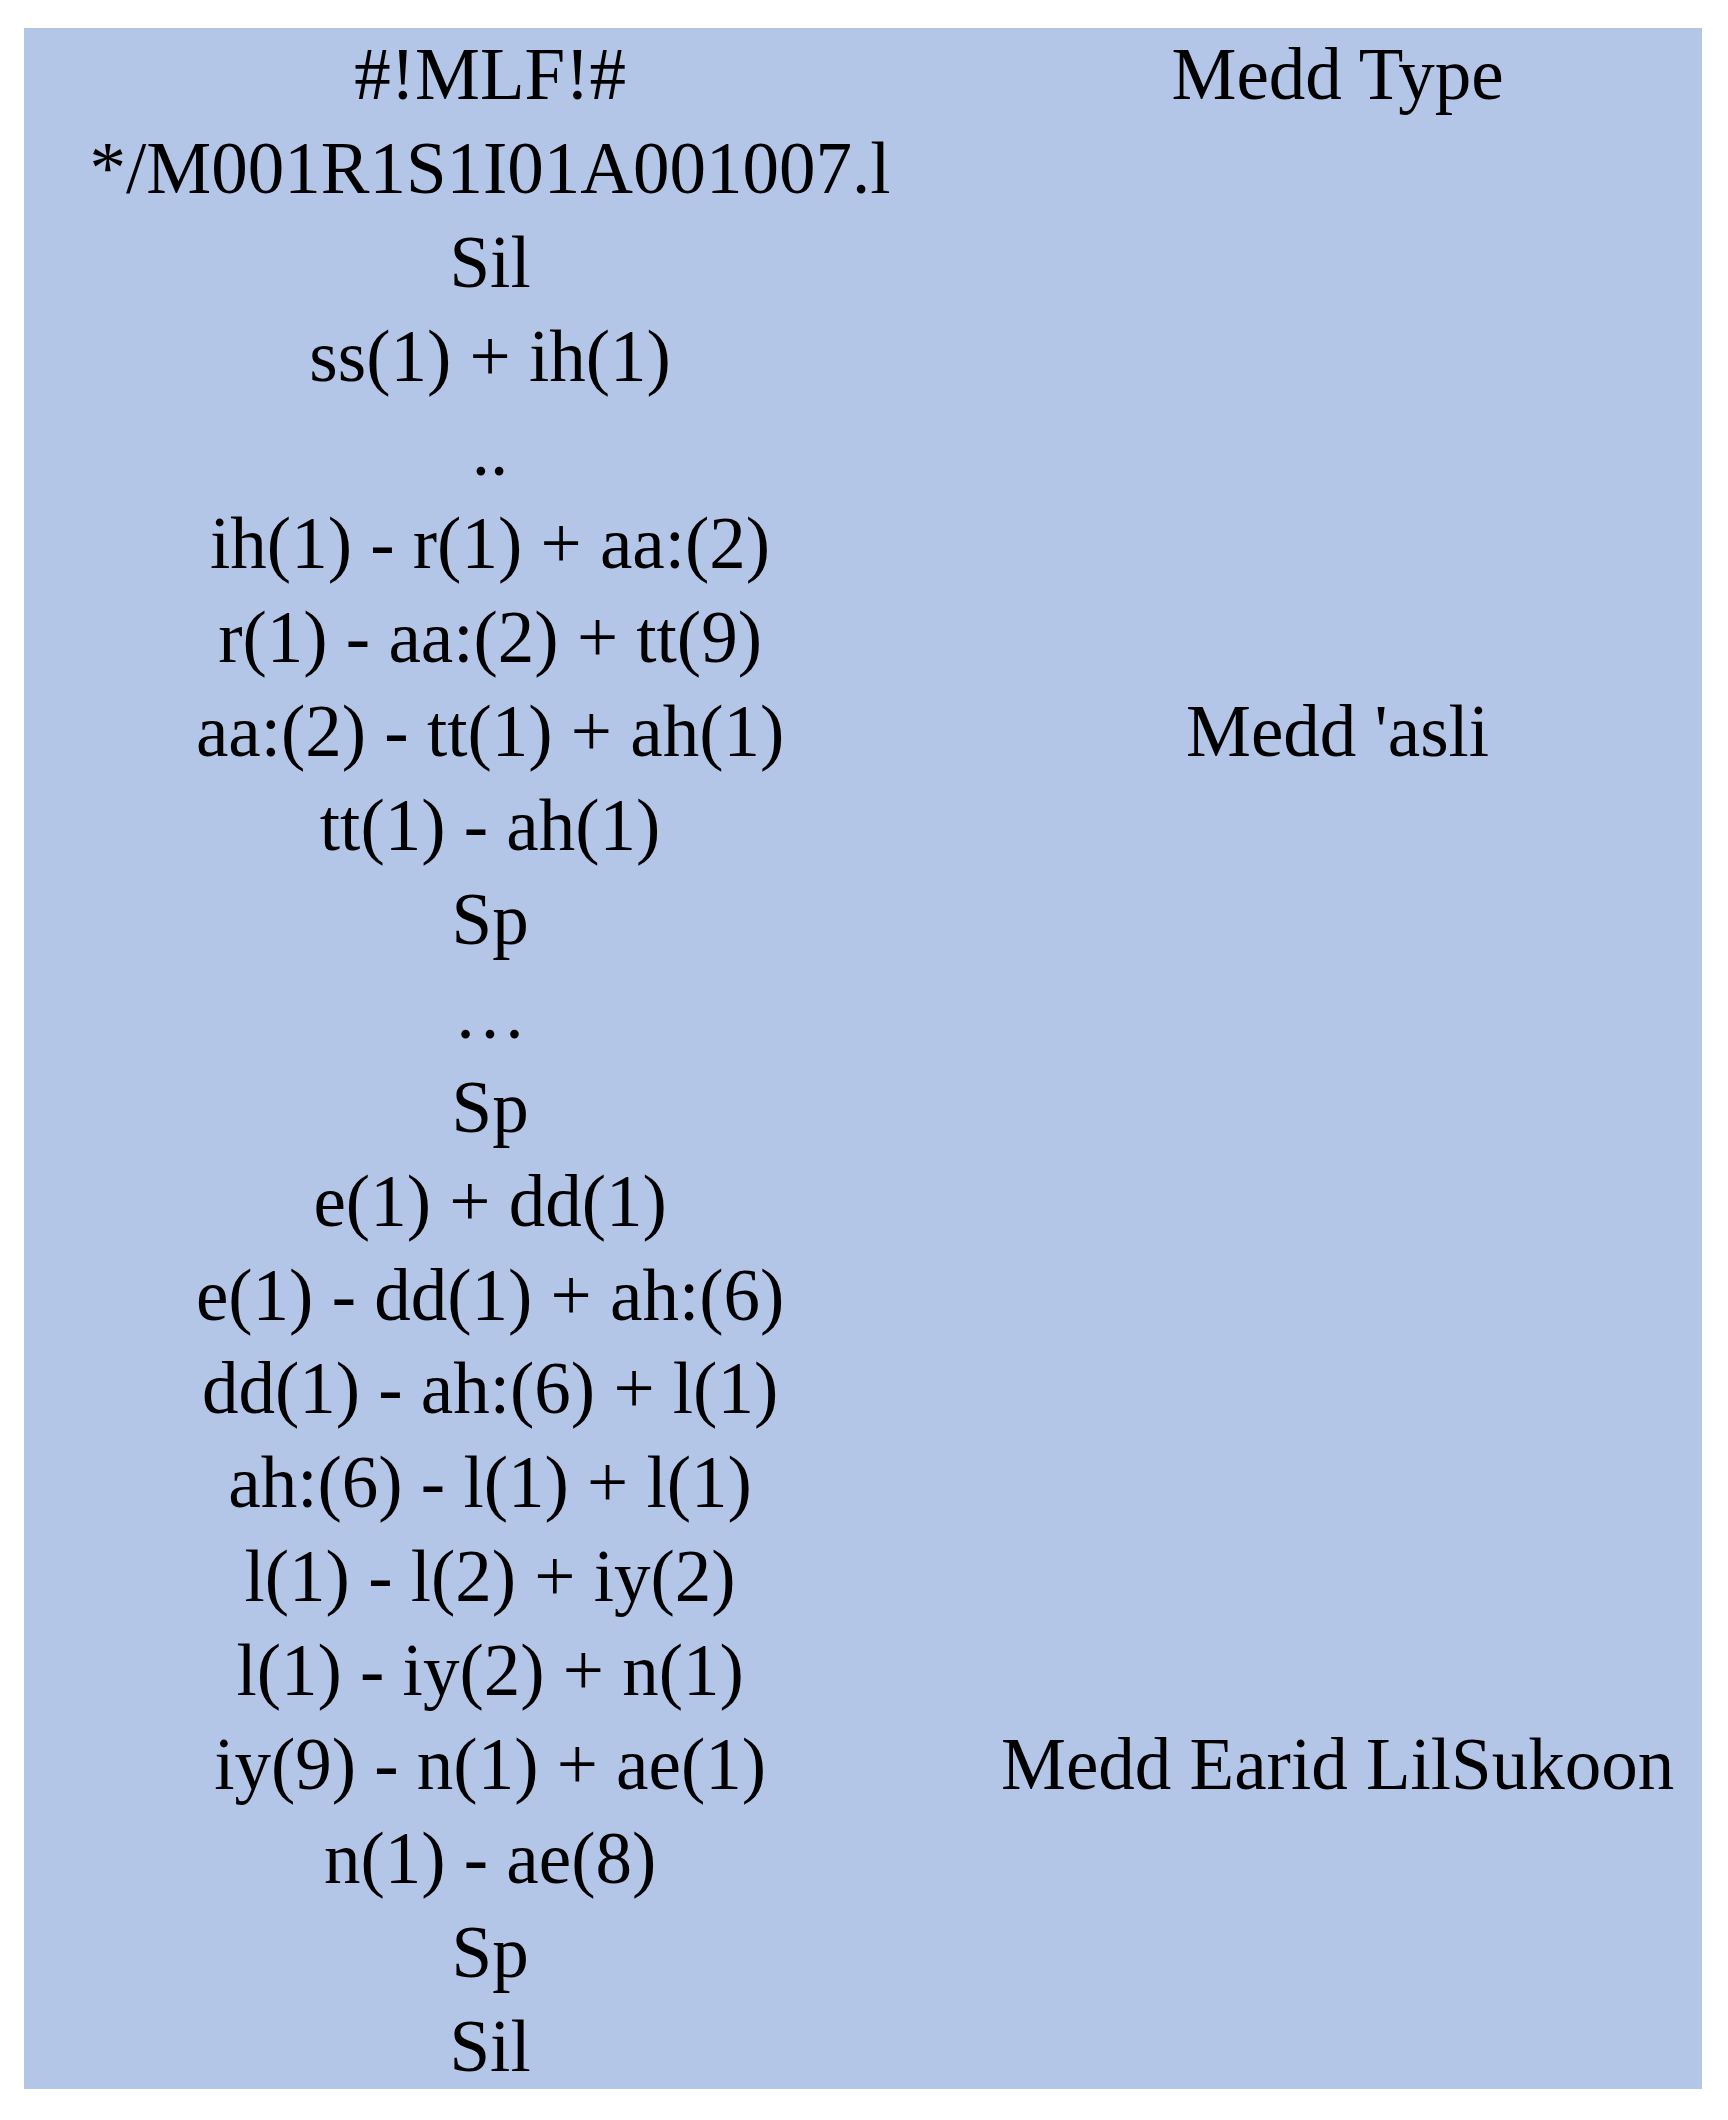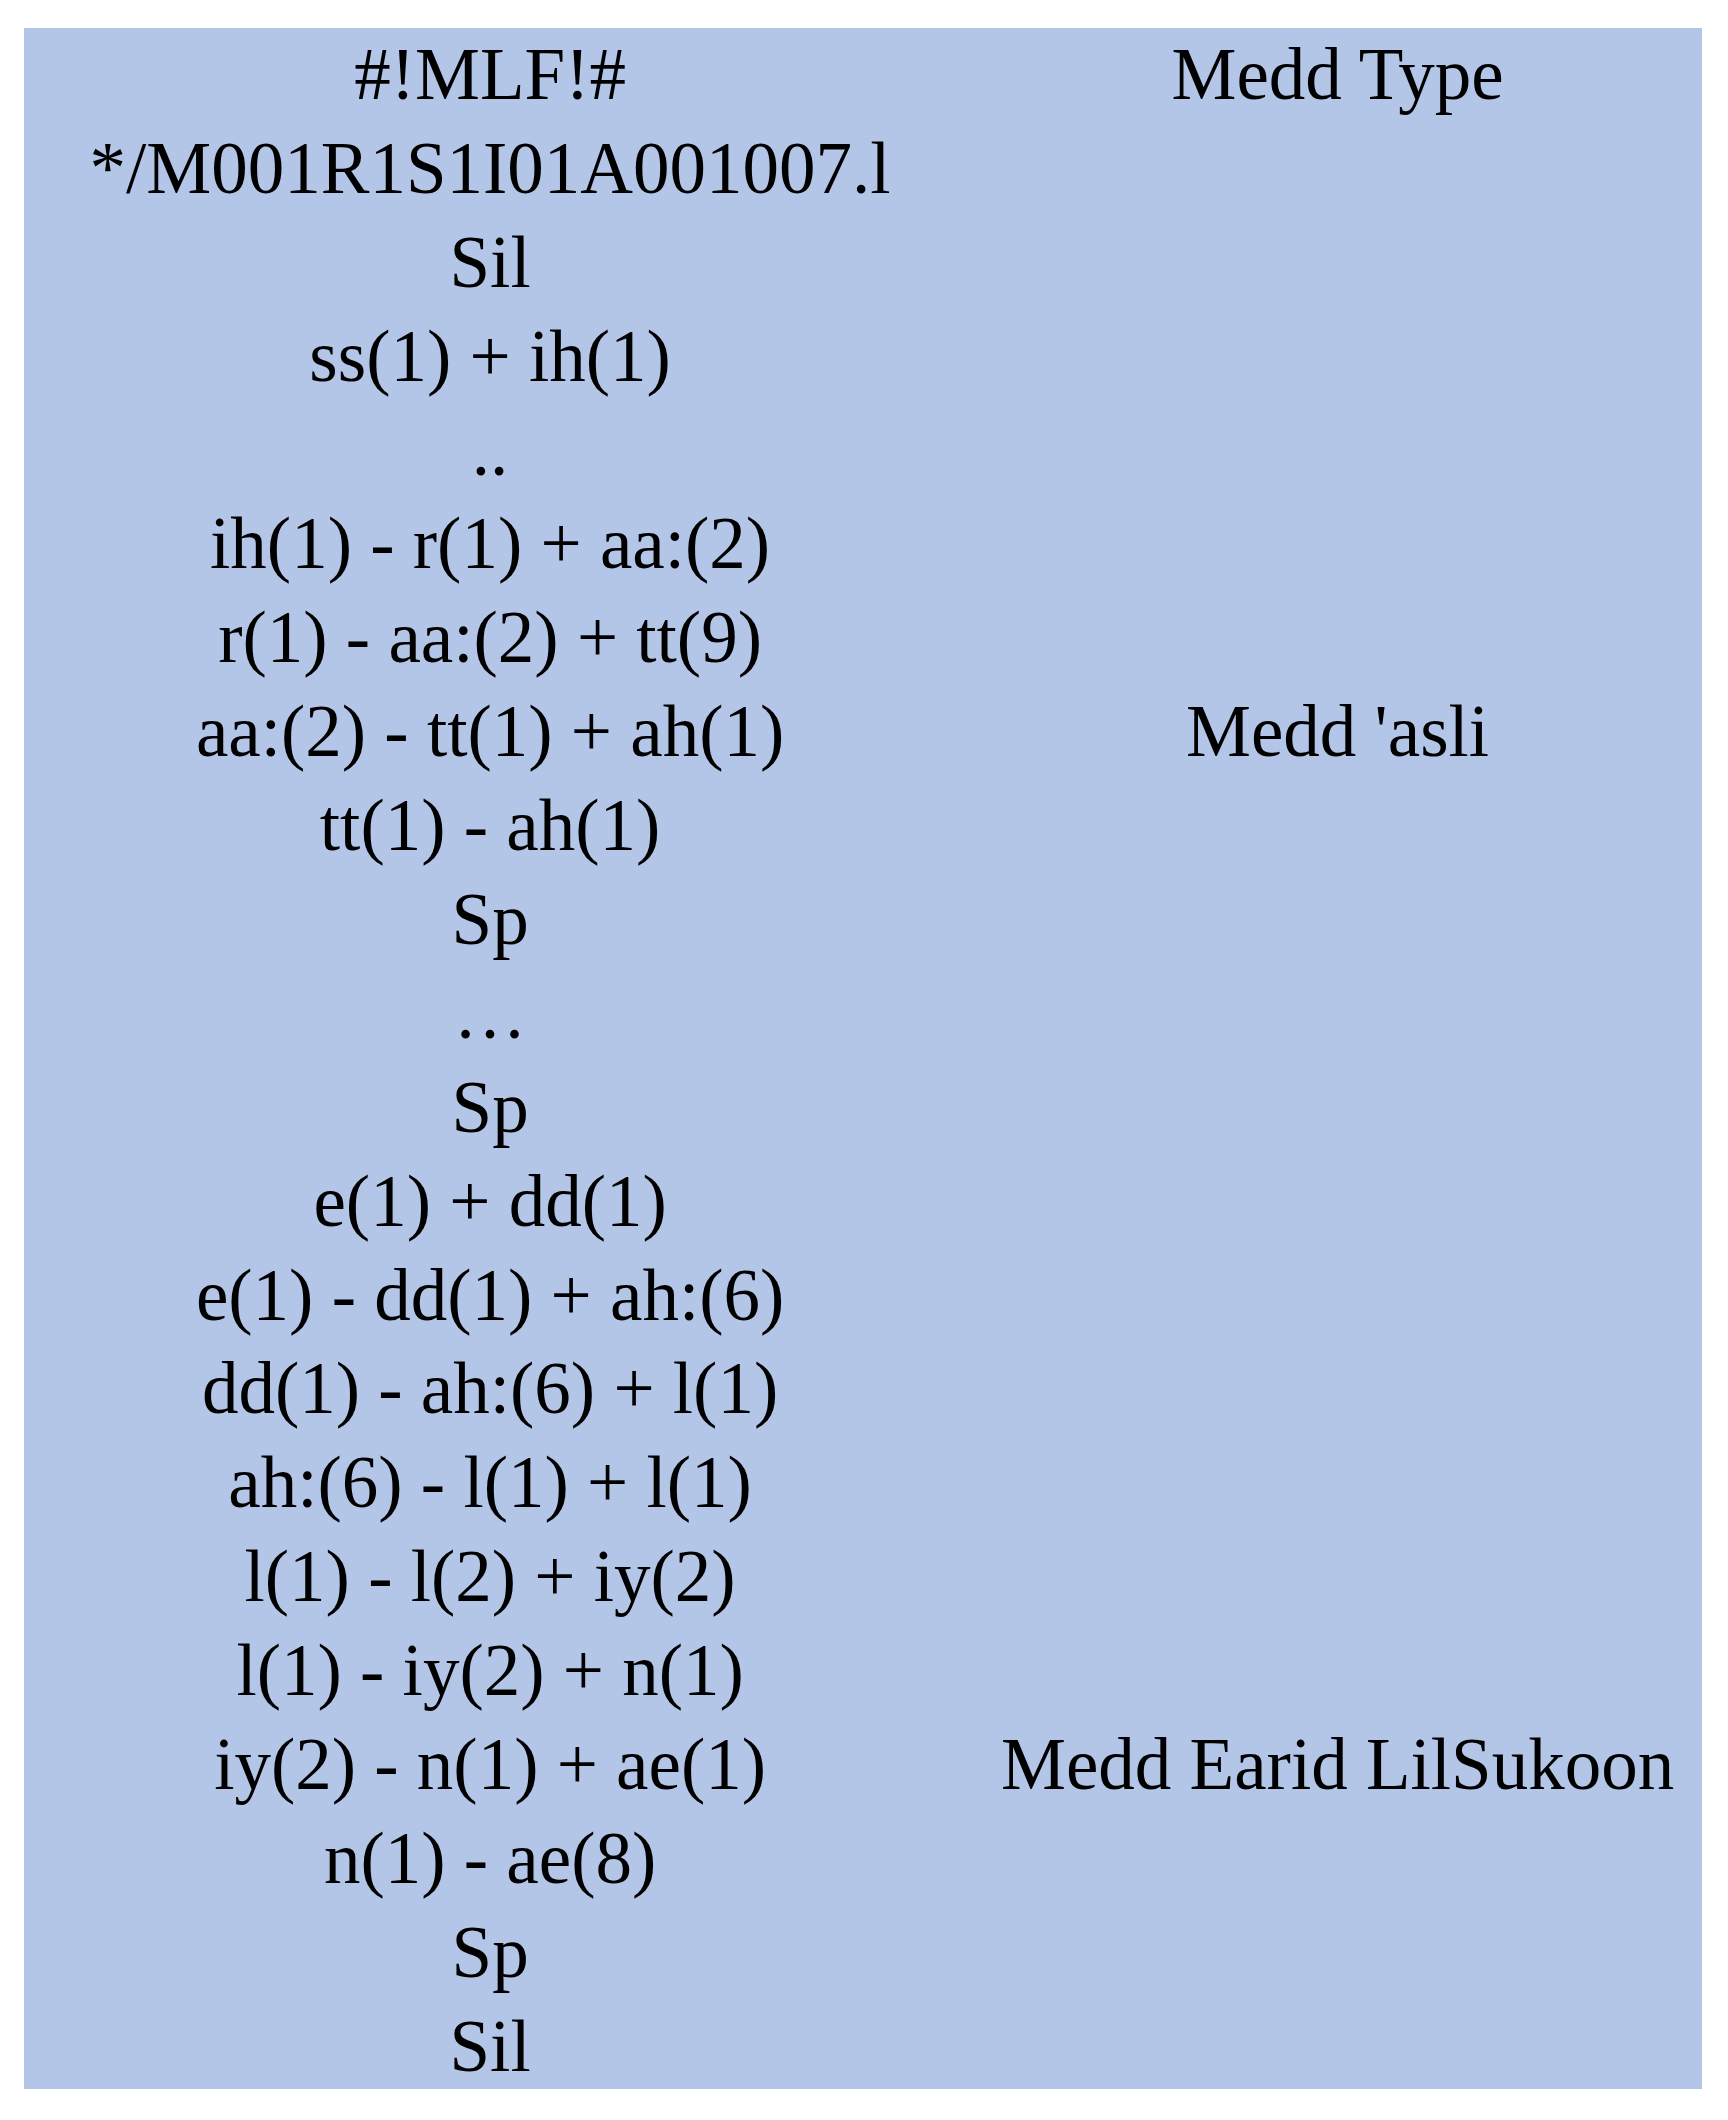--- a/index.html
+++ b/index.html
@@ -117,21 +117,21 @@
   </div>
   <div class="row" style="top:1502px">
     <div class="cell cell-phone">l(1) - l(2) + iy(2)</div>
     <div class="cell cell-medd"></div>
   </div>
   <div class="row" style="top:1596px">
     <div class="cell cell-phone">l(1) - iy(2) + n(1)</div>
     <div class="cell cell-medd"></div>
   </div>
   <div class="row" style="top:1690px">
-    <div class="cell cell-phone">iy(2) - n(1) + ae(1)</div>
+    <div class="cell cell-phone">iy(9) - n(1) + ae(1)</div>
     <div class="cell cell-medd">Medd Earid LilSukoon</div>
   </div>
   <div class="row" style="top:1784px">
     <div class="cell cell-phone">n(1) - ae(8)</div>
     <div class="cell cell-medd"></div>
   </div>
   <div class="row" style="top:1878px">
     <div class="cell cell-phone">Sp</div>
     <div class="cell cell-medd"></div>
   </div>

